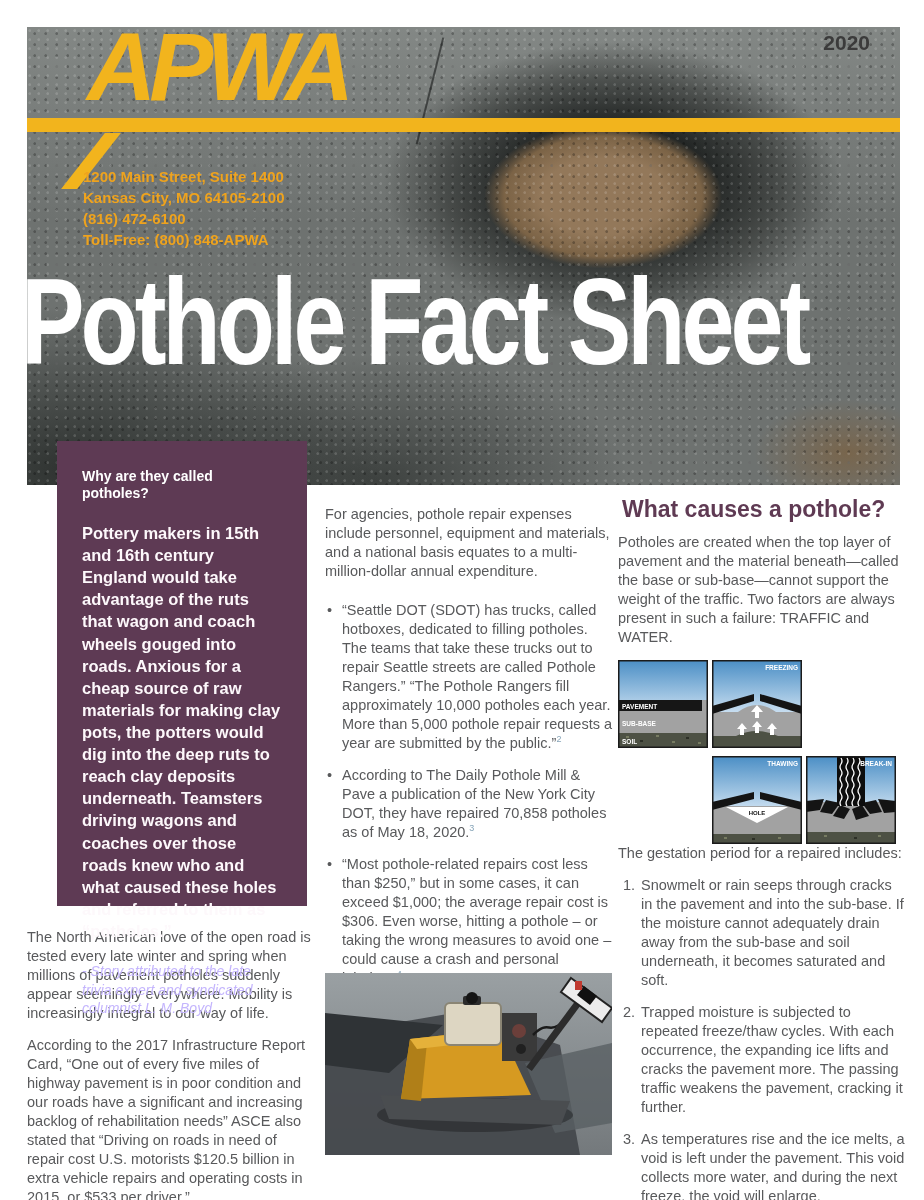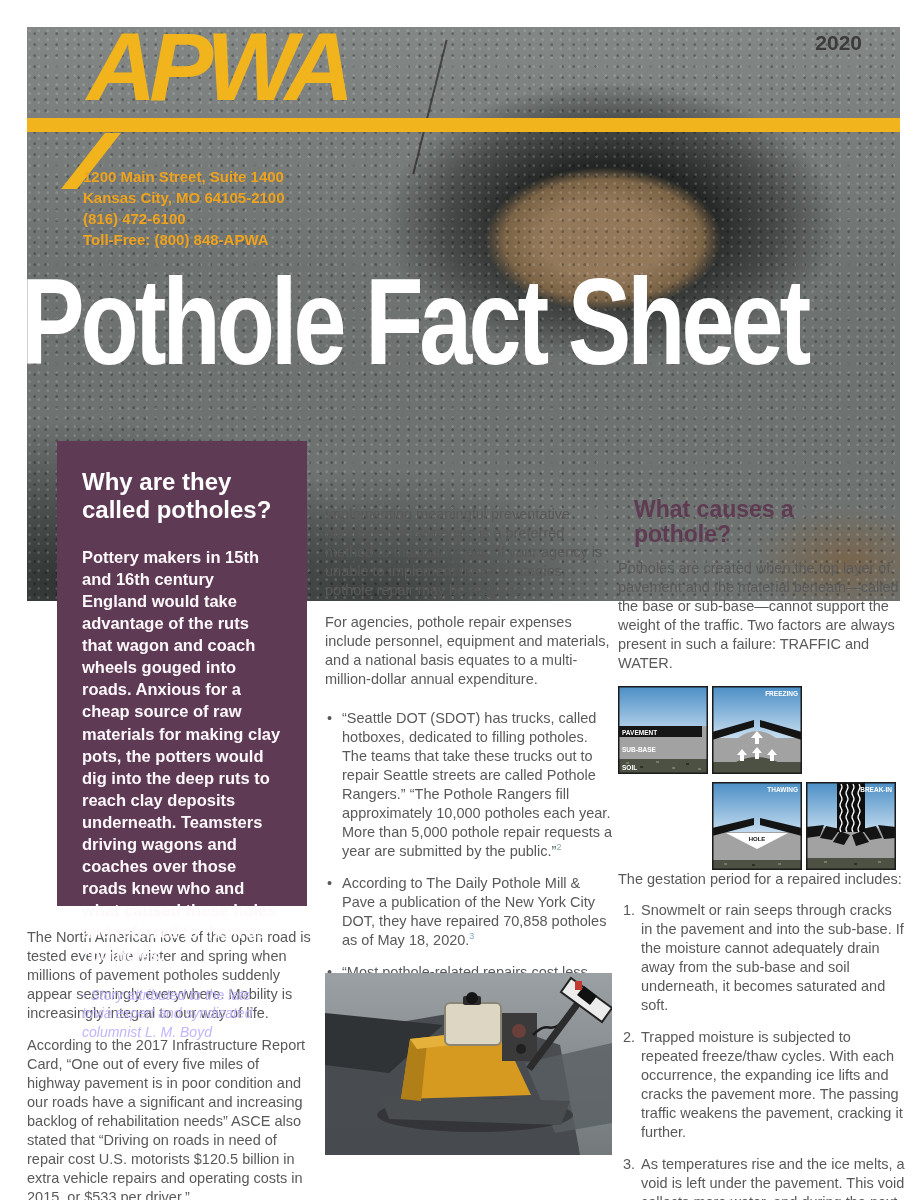--- a/index.html
+++ b/index.html
@@ -2,21 +2,21 @@
 <html><head>
 <meta charset="utf-8">
 <style>
   html,body{margin:0;padding:0;}
   body{
     width:924px;height:1200px;position:relative;background:#ffffff;
     font-family:"Liberation Sans", sans-serif;overflow:hidden;
   }
   
   .hero{
-    position:absolute;left:27px;top:27px;width:873px;height:574px;
+    position:absolute;left:27px;top:27px;width:873px;height:458px;
     background-color:#6e7270;
     background-image:
       radial-gradient(circle at 30% 40%, rgba(255,255,255,.15) 1px, transparent 1.7px),
       radial-gradient(circle at 70% 60%, rgba(0,0,0,.26) 1px, transparent 1.7px),
       radial-gradient(ellipse 165px 100px at 66% 37%, #93785a 38%, #7b6346 60%, rgba(90,75,55,0) 72%),
       radial-gradient(ellipse 300px 185px at 67% 34%, rgba(28,31,30,.92) 32%, rgba(45,48,46,.6) 56%, transparent 76%),
       radial-gradient(ellipse 130px 75px at 94% 93%, rgba(122,99,70,.85), transparent 72%),
       radial-gradient(ellipse 420px 230px at 6% 97%, rgba(18,22,20,.72), transparent 72%),
       radial-gradient(ellipse 360px 180px at 40% 99%, rgba(22,26,24,.55), transparent 70%),
       linear-gradient(180deg, rgba(165,170,167,.38), rgba(165,170,167,0) 42%);
@@ -29,41 +29,41 @@
   .logo-band{position:absolute;left:0;top:91px;width:100%;height:14px;background:#f2b41d;}
   .logo-leg{position:absolute;left:56px;top:106px;width:16px;height:56px;background:#f2b41d;transform:skewX(-38deg);}
   .logo-text{
     position:absolute;left:60px;top:-8px;line-height:1;
     font-style:italic;font-weight:bold;font-size:96px;letter-spacing:-7px;color:#f2b41d;
   }
   .hero-address{
     position:absolute;left:56px;top:139px;color:#efa31d;font-weight:bold;
     font-size:15px;line-height:21px;white-space:pre-line;
   }
-  .hero-year{position:absolute;right:38px;top:4px;color:#3b3b3b;font-weight:bold;font-size:21px;}
+  .hero-year{position:absolute;right:30px;top:4px;color:#3b3b3b;font-weight:bold;font-size:21px;}
   .hero-title{
     position:absolute;left:-6px;top:234px;line-height:1;white-space:nowrap;
     font-size:122px;font-weight:bold;color:#ffffff;letter-spacing:-5px;
     transform:scaleX(.78);transform-origin:left center;
   }
   
   .sidebar-box{
     position:absolute;left:57px;top:441px;width:250px;height:465px;box-sizing:border-box;
     background:#5e3a54;padding:27px 25px;z-index:5;
   }
-  .sidebar-heading{color:#fff;font-weight:bold;font-size:24px;line-height:1.18;margin:0;}
+  .sidebar-heading{color:#fff;font-weight:bold;font-size:14px;line-height:1.18;margin:0;}
   .sidebar-body{margin-top:21px;color:#fdf8fb;font-weight:bold;font-size:16.5px;line-height:1.34;}
   .sidebar-attrib{margin-top:20px;color:#c4b5fd;font-style:italic;font-size:14px;line-height:1.32;}
   
   .col{color:#58595b;font-size:14.5px;line-height:1.31;}
   .col p{margin:0 0 13px;}
   .col-left{position:absolute;left:27px;top:928px;width:288px;}
   .col-mid{position:absolute;left:325px;top:505px;width:288px;}
   .col-right{position:absolute;left:618px;top:497px;width:288px;}
-  .col-right h2{color:#5f3a53;font-size:23px;line-height:1.1;margin:0 16px 11px;}
+  .col-right h2{color:#5f3a53;font-size:23px;line-height:1.1;margin:0 4px 11px;}
   ul.bullets{list-style:none;margin:20px 0 0;padding:0;}
   ul.bullets li{position:relative;padding-left:17px;margin-bottom:13px;}
   ul.bullets li::before{content:"•";position:absolute;left:2px;top:0;}
   sup.fn{font-size:9px;color:#86a4b8;}
   ol.steps{margin:9px 0 0;padding-left:21px;}
   ol.steps li{margin-bottom:13px;padding-left:2px;}
   
   .diagrams{
     margin-top:13px;display:grid;grid-template-columns:repeat(3,90px);
     grid-template-rows:88px 88px;gap:8px 4px;width:288px;
@@ -101,21 +101,20 @@
   <div class="sidebar-body">Pottery makers in 15th and 16th century England would take advantage of the ruts that wagon and coach wheels gouged into roads. Anxious for a cheap source of raw materials for making clay pots, the potters would dig into the deep ruts to reach clay deposits underneath. Teamsters driving wagons and coaches over those roads knew who and what caused these holes and referred to them as “potholes.”</div>
   <div class="sidebar-attrib">- Story attributed to the late trivia expert and syndicated columnist L. M. Boyd</div>
 </div>
 
 <div class="col col-left">
   <p>The North American love of the open road is tested every late winter and spring when millions of pavement potholes suddenly appear seemingly everywhere. Mobility is increasingly integral to our way of life.</p>
   <p>According to the 2017 Infrastructure Report Card, “One out of every five miles of highway pavement is in poor condition and our roads have a significant and increasing backlog of rehabilitation needs” ASCE also stated that “Driving on roads in need of repair cost U.S. motorists $120.5 billion in extra vehicle repairs and operating costs in 2015, or $533 per driver.”</p>
 </div>
 
 <div class="col col-mid">
-  <p>Implementing meaningful preventative maintenance strategies is a preferred method to maintain roads. If your agency is unable to implement these strategies, pothole repair may be required.</p>
   <p>For agencies, pothole repair expenses include personnel, equipment and materials, and a national basis equates to a multi-million-dollar annual expenditure.</p>
   <ul class="bullets">
     <li><span>“Seattle DOT (SDOT) has trucks, called hotboxes, dedicated to filling potholes. The teams that take these trucks out to repair Seattle streets are called Pothole Rangers.” “The Pothole Rangers fill approximately 10,000 potholes each year. More than 5,000 pothole repair requests a year are submitted by the public.”</span><sup class="fn">2</sup></li>
     <li><span>According to The Daily Pothole Mill &amp; Pave a publication of the New York City DOT, they have repaired 70,858 potholes as of May 18, 2020.</span><sup class="fn">3</sup></li>
     <li><span>“Most pothole-related repairs cost less than $250,” but in some cases, it can exceed $1,000; the average repair cost is $306. Even worse, hitting a pothole – or taking the wrong measures to avoid one – could cause a crash and personal injuries.”</span><sup class="fn">4</sup></li>
   </ul>
 </div>
 
 <div class="compactor">
   <svg width="287" height="182" viewBox="0 0 287 182">

